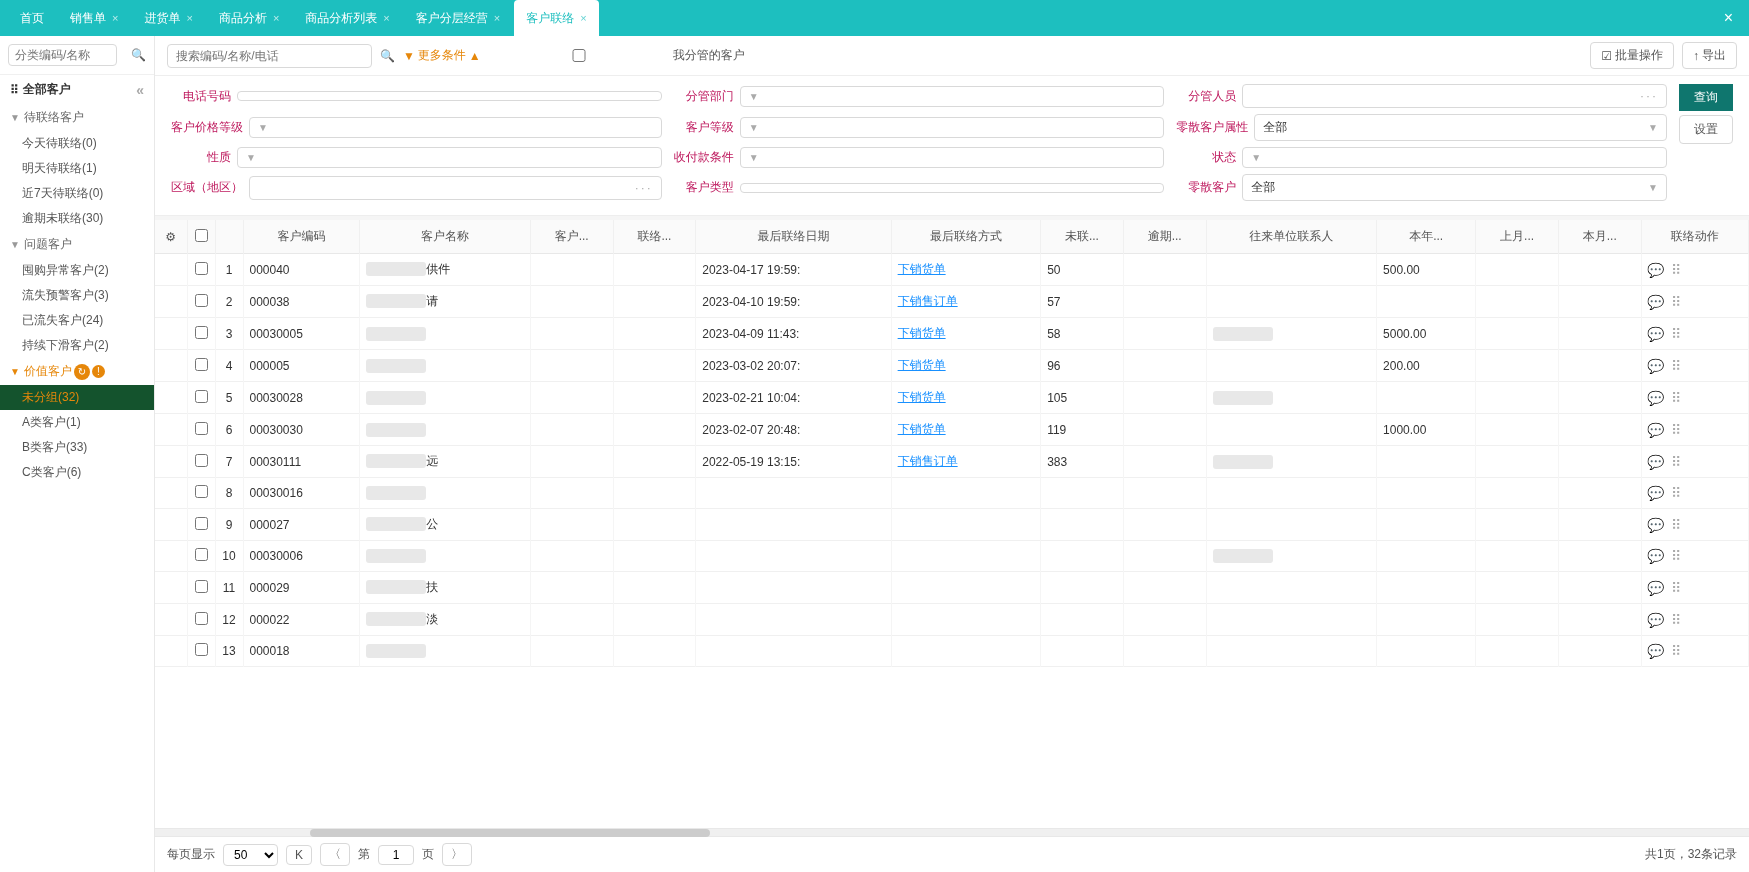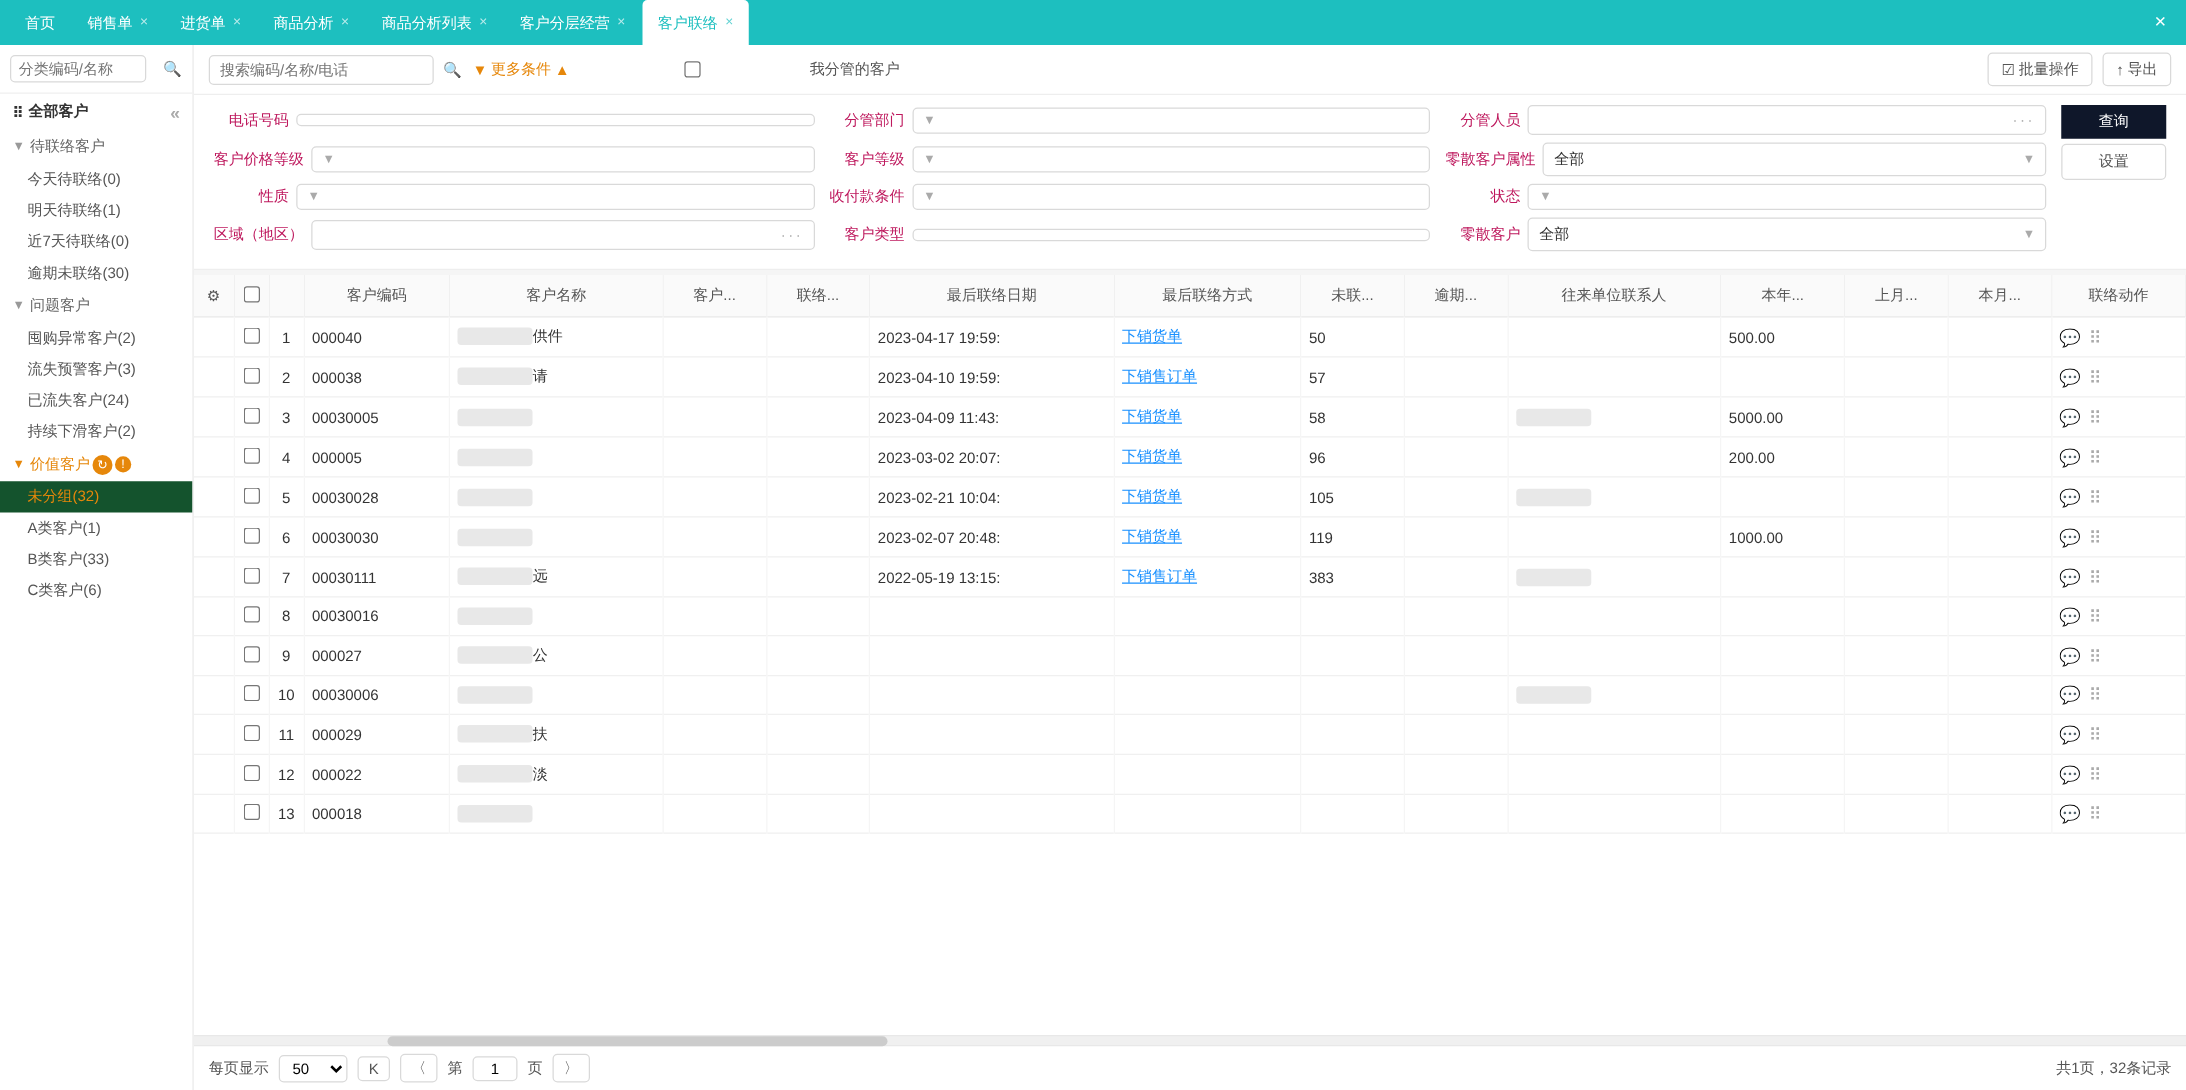--- a/index.html
+++ b/index.html
@@ -211,25 +211,25 @@
     }
     .filter-input-wrap .arrow-down { color: #aaa; font-size: 10px; }
     .filter-input-wrap.with-dots { justify-content: flex-end; }
     .filter-input-wrap .dots { color: #aaa; letter-spacing: 2px; }
     .filter-actions {
       display: flex;
       flex-direction: column;
       gap: 4px;
     }
     .btn-query {
-      background: #0f172a;
+      background: #0f766e;
       color: #fff;
       border: none;
       border-radius: 0;
-      padding: 5px 30px;
+      padding: 5px 0;
       cursor: pointer;
       font-size: 12px;
     }
     .btn-reset {
       background: #fff;
       color: #555;
       border: 1px solid #d9d9d9;
       border-radius: 4px;
       padding: 5px 14px;
       cursor: pointer;
@@ -456,21 +456,21 @@
       <span>B类客户(33)</span>
     </div>
     <div class="sidebar-item">
       <span>C类客户(6)</span>
     </div>
   </div>
 
   <div class="content-area">
 
     <div class="filter-bar">
-      <input type="text" style="width: 180px;" placeholder="搜索编码/名称/电话">
+      <input type="text" style="width: 205px;" placeholder="搜索编码/名称/电话">
       <span class="filter-search-icon">🔍</span>
       <div class="more-conditions">
         <span>▼</span>
         <span>更多条件</span>
         <span>▲</span>
       </div>
       <div class="my-customers">
         <input type="checkbox" style="">
         <span>我分管的客户</span>
       </div>

